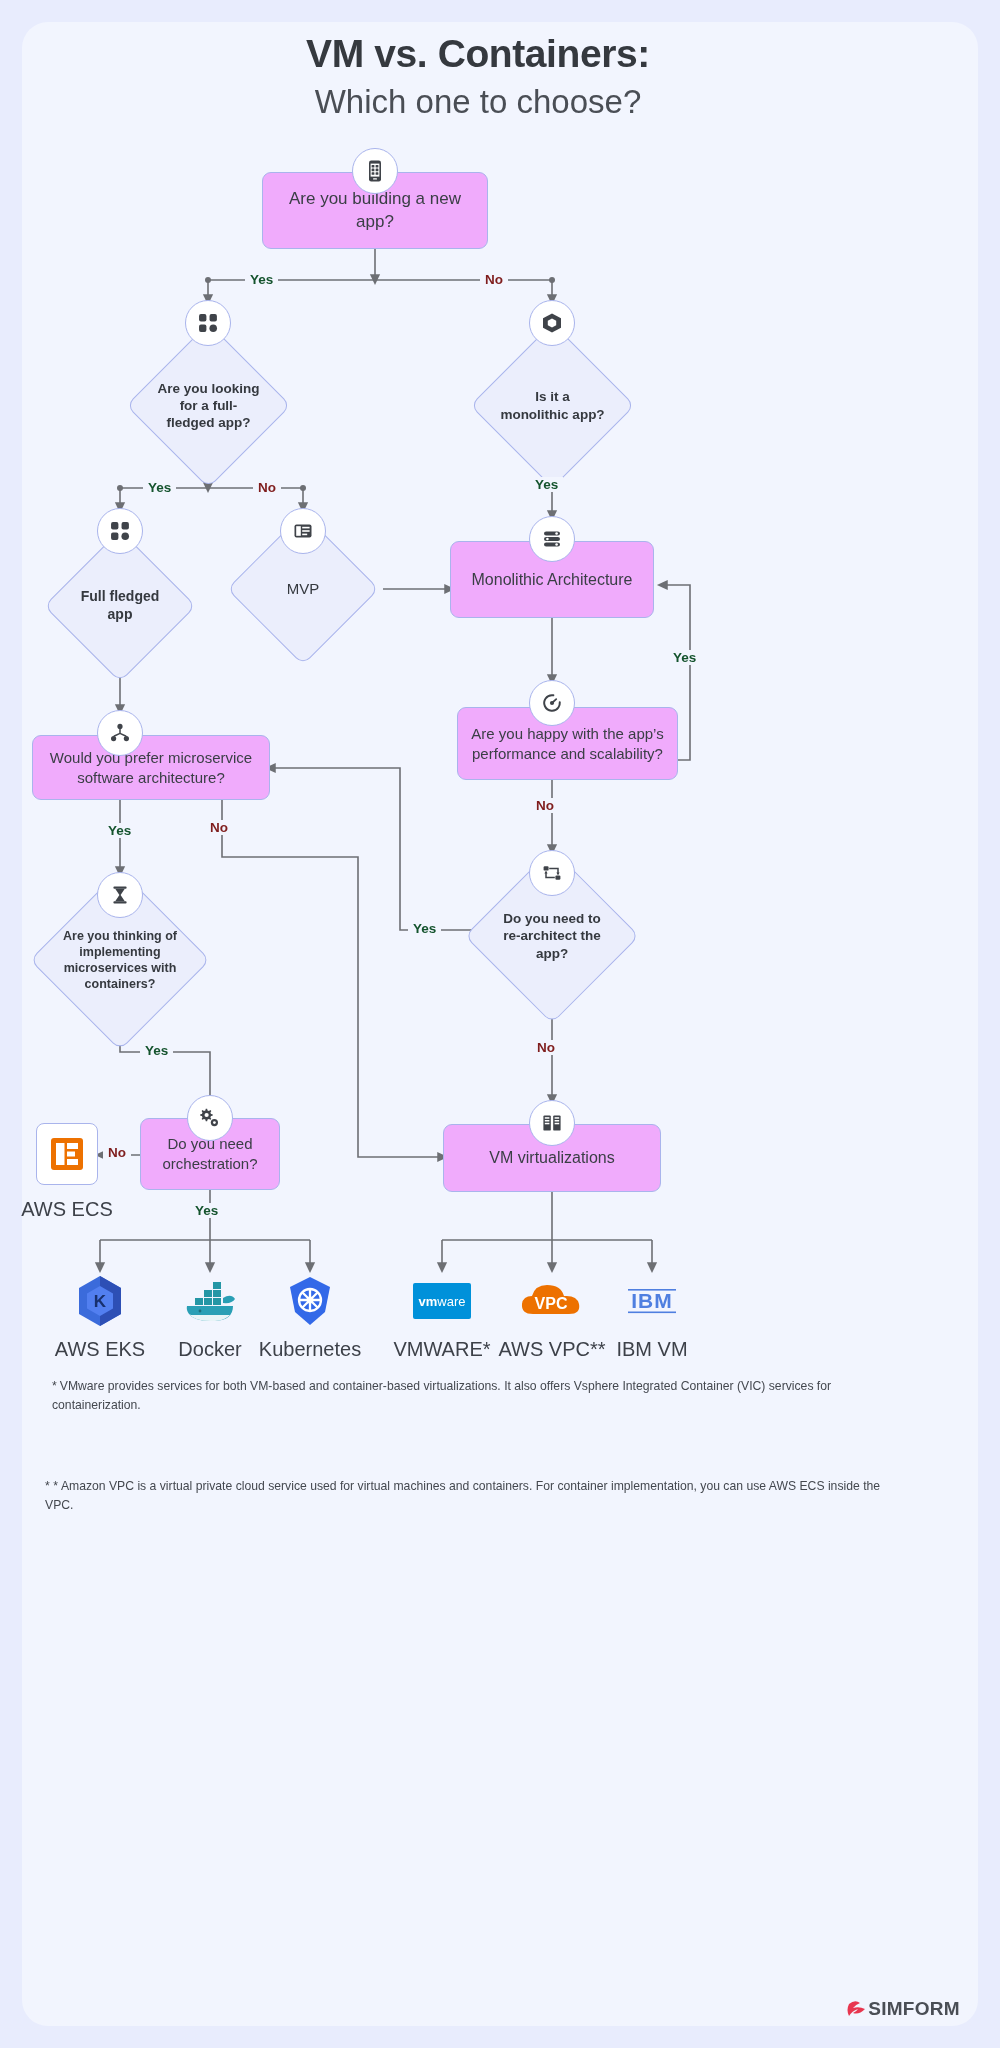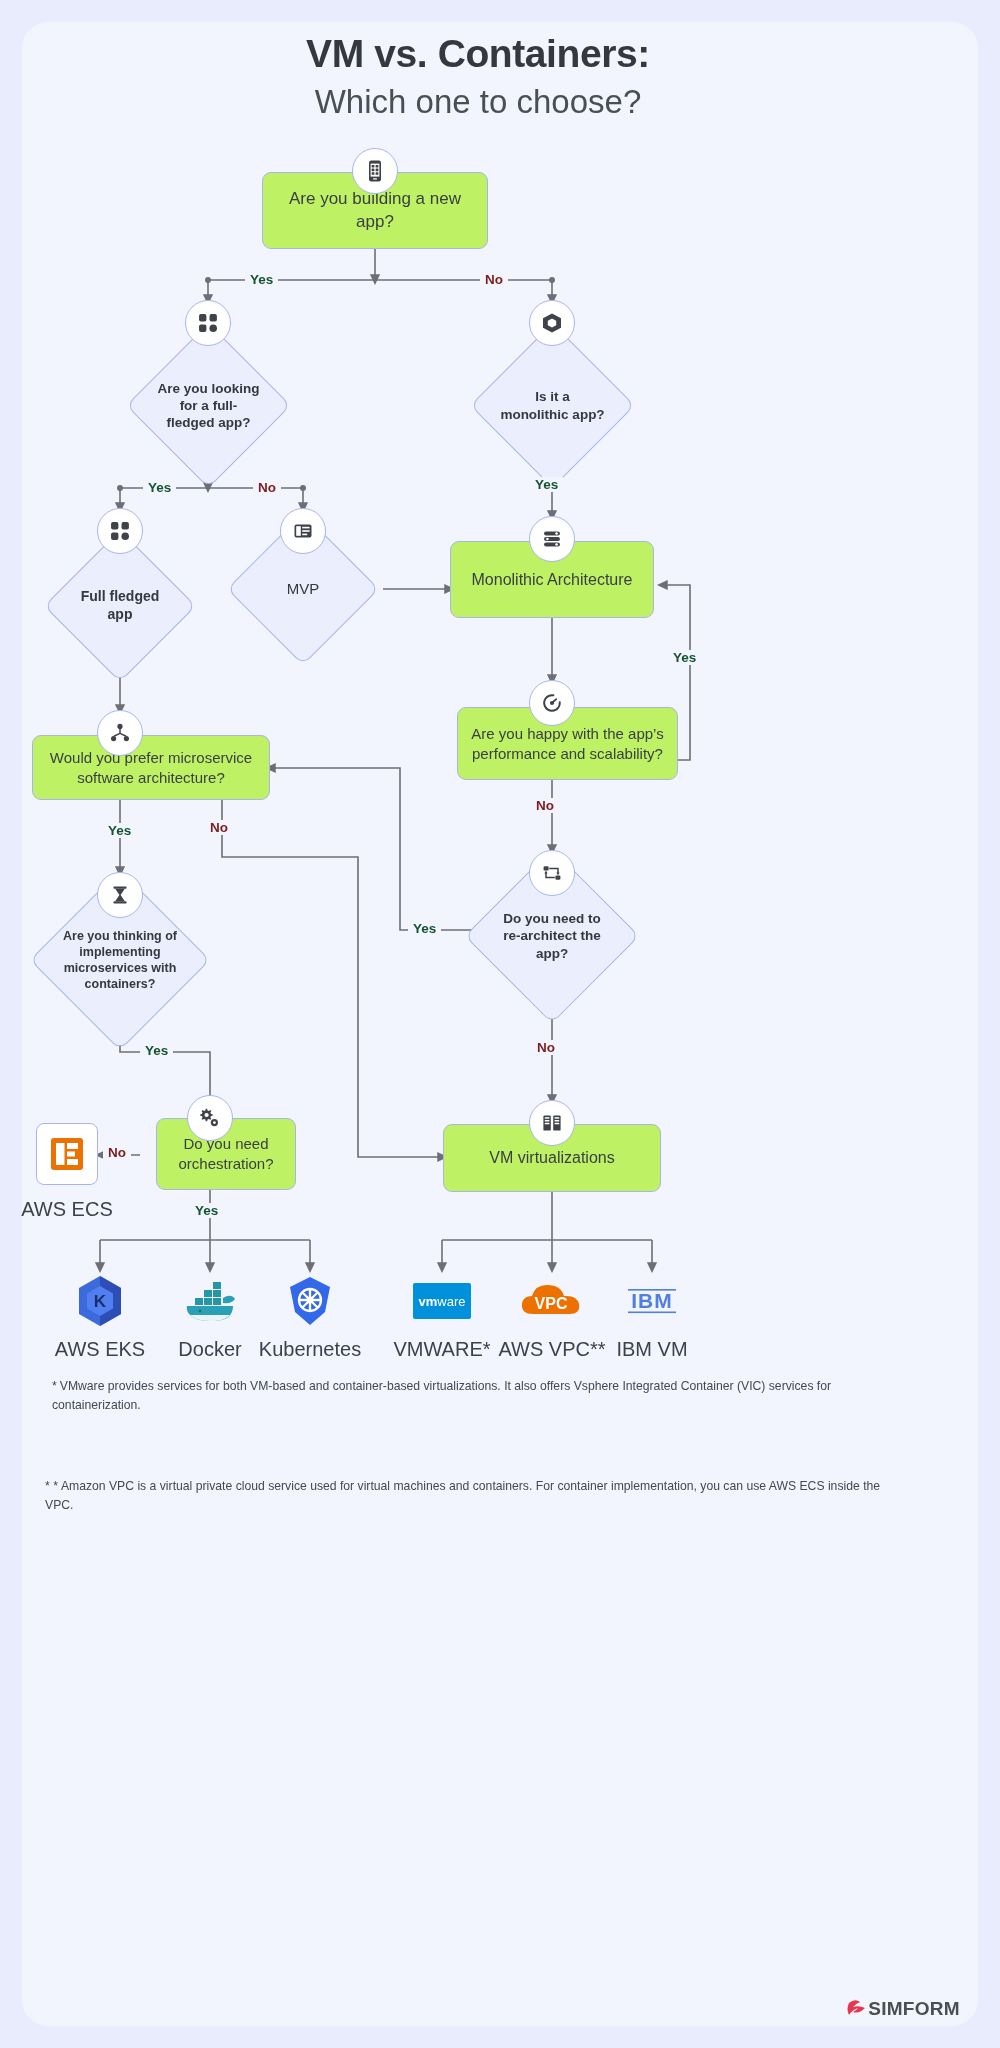--- a/index.html
+++ b/index.html
@@ -39,21 +39,21 @@
   #wires {
     position: absolute; left: 0; top: 0;
     width: 956px; height: 2004px;
     pointer-events: none;
   }
 
   
   .node { position: absolute; }
 
   .rect {
-    background: #bef264;
+    background: #f0abfc;
     border: 1.6px solid #a9b4ec;
     border-radius: 9px;
     display: flex; align-items: center; justify-content: center;
     text-align: center;
     color: #3a3e45;
     line-height: 1.32;
     padding: 6px 10px;
   }
   .diamond-wrap { position: absolute; }
   .diamond-shape {
@@ -121,21 +121,21 @@
     color: #44484f;
     line-height: 1.55;
     width: 840px;
   }
   .note .star { margin-right: 3px; }
 
   
   #brand {
     position: absolute;
     right: 40px; bottom: 28px;
-    display: flex; align-items: center; gap: 0;
+    display: flex; align-items: flex-end; gap: 0;
   }
   #brand-name {
     font-size: 19px; font-weight: bold; color: #4a4e55; letter-spacing: 0.3px;
   }
 </style>
 </head>
 <body>
 
 <div id="page">
   <div id="card"></div>
@@ -341,21 +341,21 @@
   </div>
 
   <div class="badge" style="left:187px; top:1095px;">
     <svg width="22" height="22" viewBox="0 0 22 22">
       <path d="M8 2.4 l1.5 0 0.45 1.8 1.5 0.62 1.55-1 1.05 1.05 -1 1.55 0.62 1.5 1.8 0.45 0 1.5 -1.8 0.45 -0.62 1.5 1 1.55 -1.05 1.05 -1.55-1 -1.5 0.62 -0.45 1.8 -1.5 0 -0.45-1.8 -1.5-0.62 -1.55 1 -1.05-1.05 1-1.55 -0.62-1.5 -1.8-0.45 0-1.5 1.8-0.45 0.62-1.5 -1-1.55 1.05-1.05 1.55 1 1.5-0.62 Z" fill="#3f4349" transform="translate(-0.6,-0.4) scale(0.92)"></path>
       <circle cx="7.6" cy="8" r="2.1" fill="#ffffff"></circle>
       <circle cx="15.4" cy="15.6" r="3.6" fill="#3f4349"></circle>
       <circle cx="15.4" cy="15.6" r="1.4" fill="#ffffff"></circle>
     </svg>
   </div>
-  <div class="node rect" style="left:156px; top:1118px; width:140px; height:72px; font-size:15px;">
+  <div class="node rect" style="left:140px; top:1118px; width:140px; height:72px; font-size:15px;">
     <span>Do you need orchestration?</span>
   </div>
 
   <div class="badge" style="left:529px; top:1100px;">
     <svg width="22" height="22" viewBox="0 0 22 22">
       <rect x="2.4" y="3.4" width="7.4" height="15.2" rx="1.2" fill="#3f4349"></rect>
       <rect x="12.2" y="3.4" width="7.4" height="15.2" rx="1.2" fill="#3f4349"></rect>
       <rect x="3.8" y="5.2" width="4.6" height="1.5" fill="#ffffff"></rect>
       <rect x="3.8" y="8" width="4.6" height="1.5" fill="#ffffff"></rect>
       <rect x="3.8" y="10.8" width="4.6" height="1.5" fill="#ffffff"></rect>

